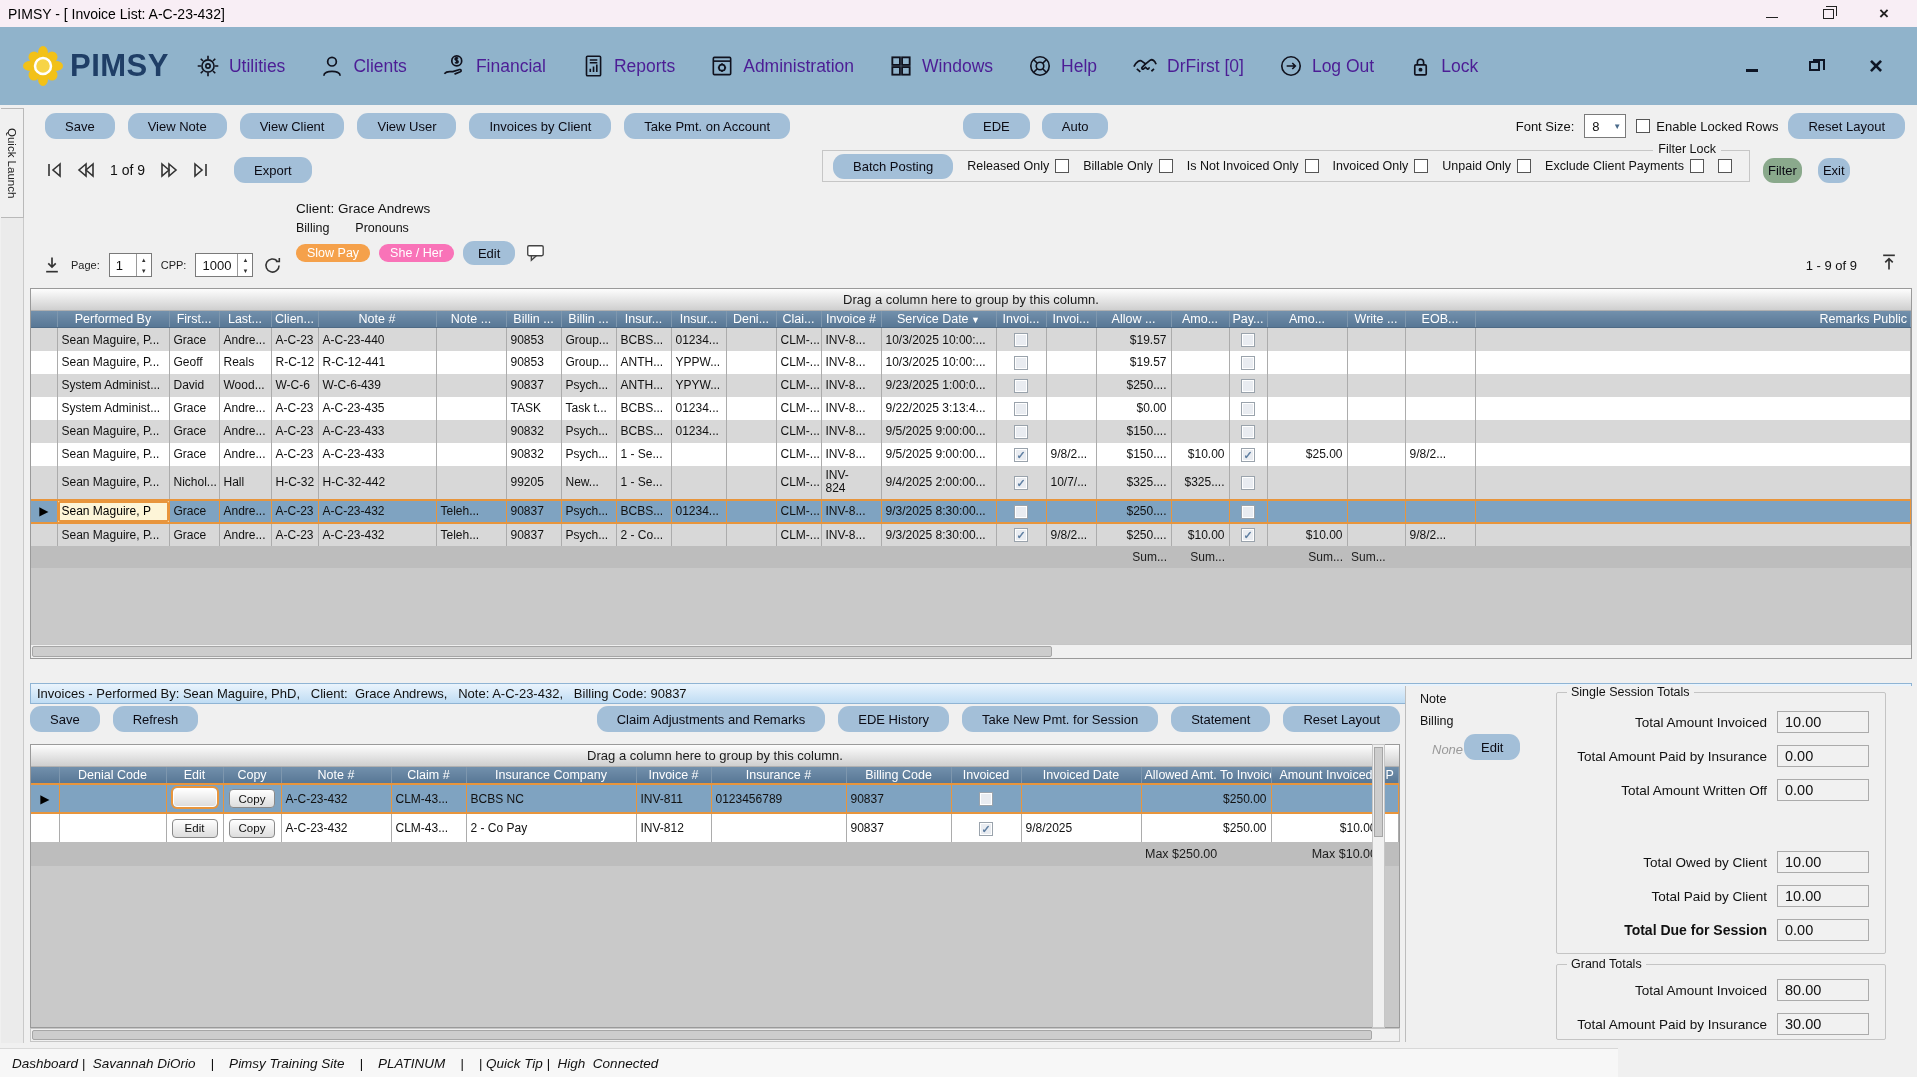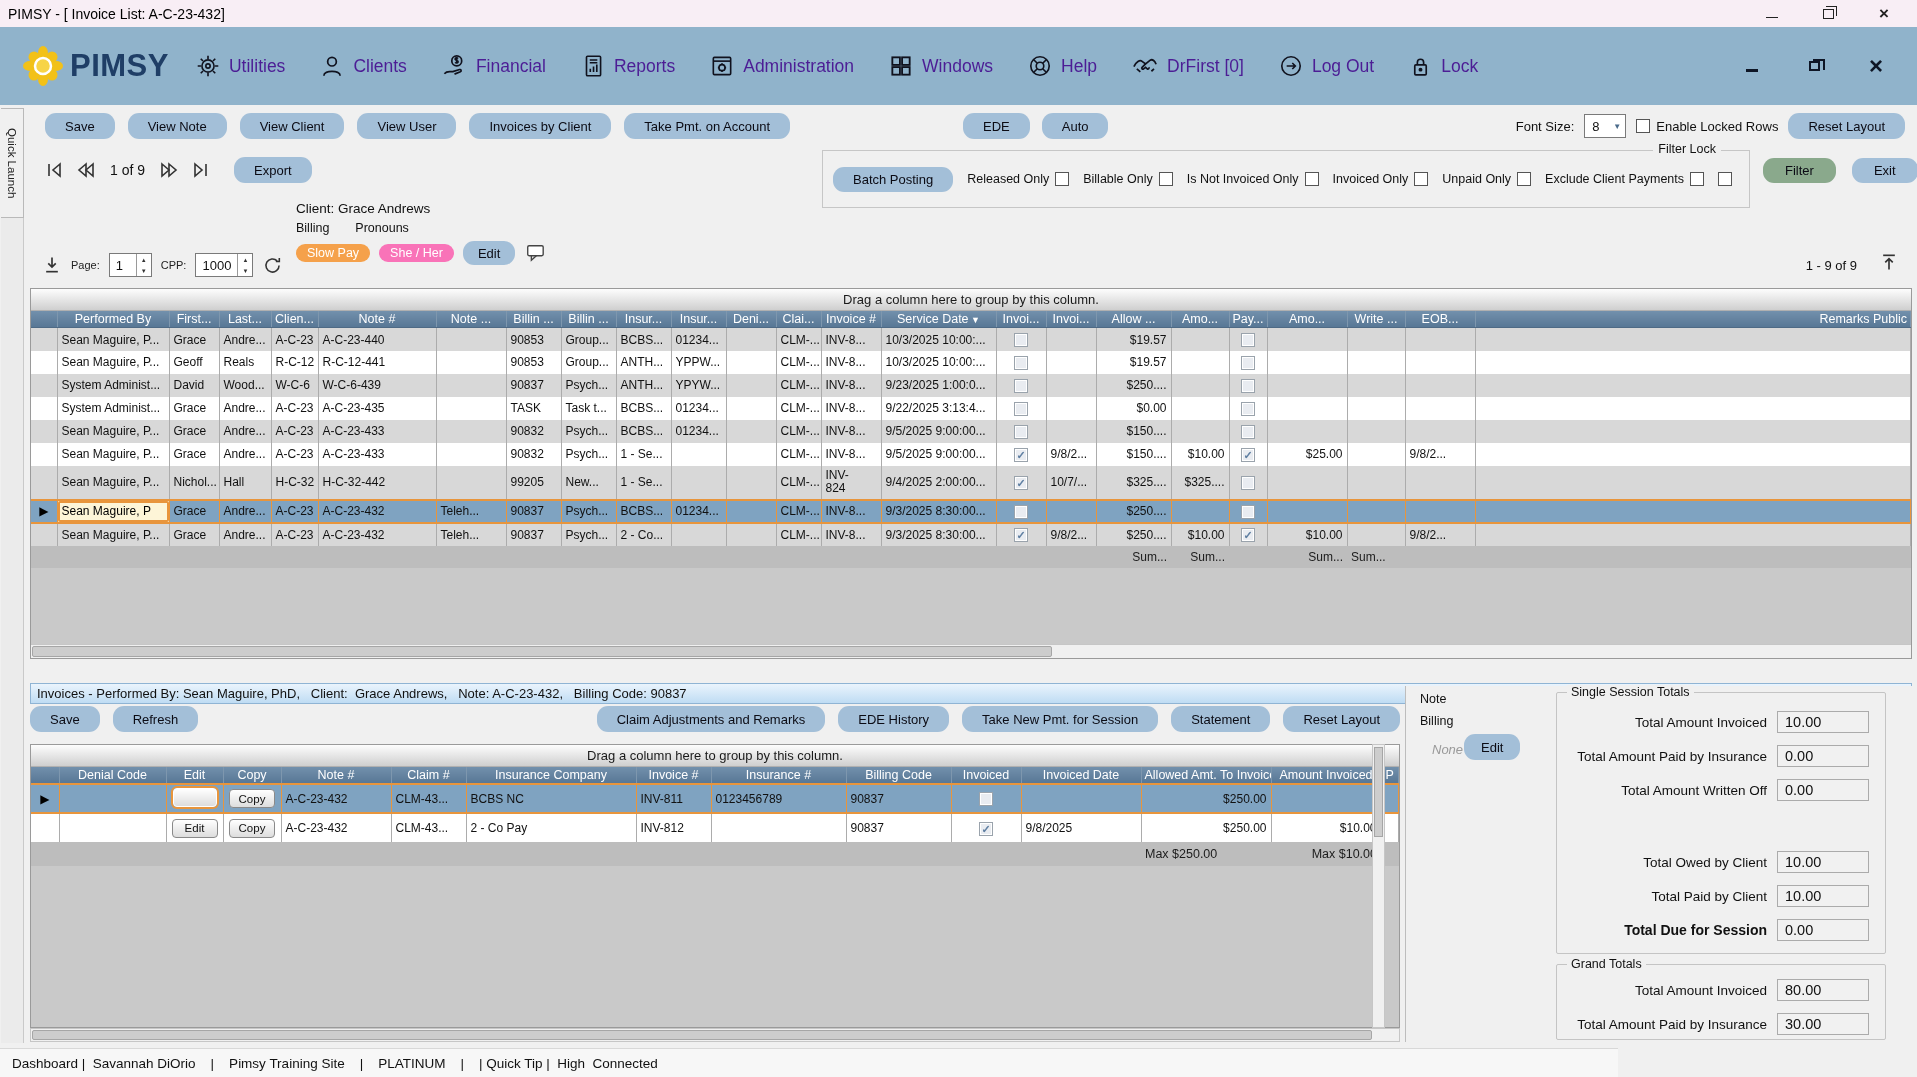--- a/index.html
+++ b/index.html
@@ -42,26 +42,26 @@
   .fsgrp .lbl { font-size:13px; }
   .fselect { width:42px; height:24px; background:#fff; border:1px solid #7A7A7A; display:flex; align-items:center; font-size:13px; padding-left:7px; position:relative; }
   .fselect .chev { position:absolute; right:4px; font-size:8px; color:#4A6A8A; }
   .cbx { width:14px; height:14px; border:1.4px solid #555; background:#fff; display:inline-block; flex:none; }
   .cblabel { display:flex; align-items:center; gap:6px; font-size:13px; white-space:nowrap; }
 
   .navrow { position:absolute; left:45px; top:157px; display:flex; align-items:center; gap:10px; }
   .navico { display:flex; align-items:center; }
   .navtext { font-size:14px; margin:0 3px; }
 
-  .filterbox { position:absolute; left:822px; top:150px; width:928px; height:58px; border:1px solid #C6C6C6; background:#F0F0F0; }
+  .filterbox { position:absolute; left:822px; top:150px; width:928px; height:32px; border:1px solid #C6C6C6; background:#F0F0F0; }
   .filterbox .legend { position:absolute; right:28px; top:-9px; background:#F0F0F0; padding:0 5px; font-size:12.5px; }
   .filterbox .inner { display:flex; align-items:center; height:100%; padding:0 10px; gap:14px; }
   .filterbox .cblabel { font-size:12.5px; }
   .fxbtns { position:absolute; left:1763px; top:158px; display:flex; gap:16px; }
-  .fxbtns .pill { height:25px; padding:0 22px; }
+  .fxbtns .pill { height:25px; padding:0 5px; }
 
   
   .clientblk { position:absolute; left:296px; top:201px; }
   .clientblk .cname { font-size:13.5px; }
   .clientblk .sub { display:flex; gap:26px; margin-top:5px; font-size:12.5px; }
   .badges { display:flex; align-items:center; gap:9px; margin-top:6px; }
   .badge { border-radius:10px; padding:2px 11px; font-size:12.5px; color:#fff; }
   .badge.orange { background:#F5A14B; }
   .badge.pink { background:#F973B8; }
   .badges .pill { height:24px; padding:0 15px; }
@@ -118,21 +118,21 @@
   .groupbox { position:absolute; border:1px solid #C4C4C4; border-radius:2px; }
   .groupbox .legend { position:absolute; left:10px; top:-8px; background:#F0F0F0; padding:0 4px; font-size:12.5px; }
   .trow { position:absolute; right:16px; display:flex; align-items:center; gap:10px; }
   .trow .tl { font-size:13.5px; text-align:right; white-space:nowrap; }
   .trow .tl.b { font-weight:bold; font-size:14px; }
   .tinput { width:92px; height:22px; background:#F1F1F1; border:1px solid #ABABAB; font-size:14.5px; display:flex; align-items:center; padding-left:7px; }
   .rvscroll { position:absolute; right:4px; top:18px; width:13px; height:326px; background:#F0F0F0; border:1px solid #C6C6C6; }
   .rvscroll .thumb { position:absolute; left:1px; top:90px; width:9px; height:160px; background:#C4C4C4; border:1px solid #A0A0A0; }
 
   
-  .statusbar { position:absolute; left:0; bottom:0; width:1618px; height:29px; background:#F7F7F7; border-top:1px solid #D8D8D8; display:flex; align-items:center; padding:0 12px; font-size:13.5px; white-space:pre; }
+  .statusbar { position:absolute; left:0; bottom:0; width:1618px; height:29px; background:#F7F7F7; border-top:1px solid #D8D8D8; display:flex; align-items:center; padding:0 12px; font-size:13.5px; white-space:pre;font-style:italic; }
 </style>
 </head>
 <body>
 
 <div class="titlebar">
   <span class="ttl">PIMSY - [ Invoice List:  A-C-23-432]</span>
   <span class="winbtns">
     <span class="wbtn">
         <span class="min"></span>
       </span>

